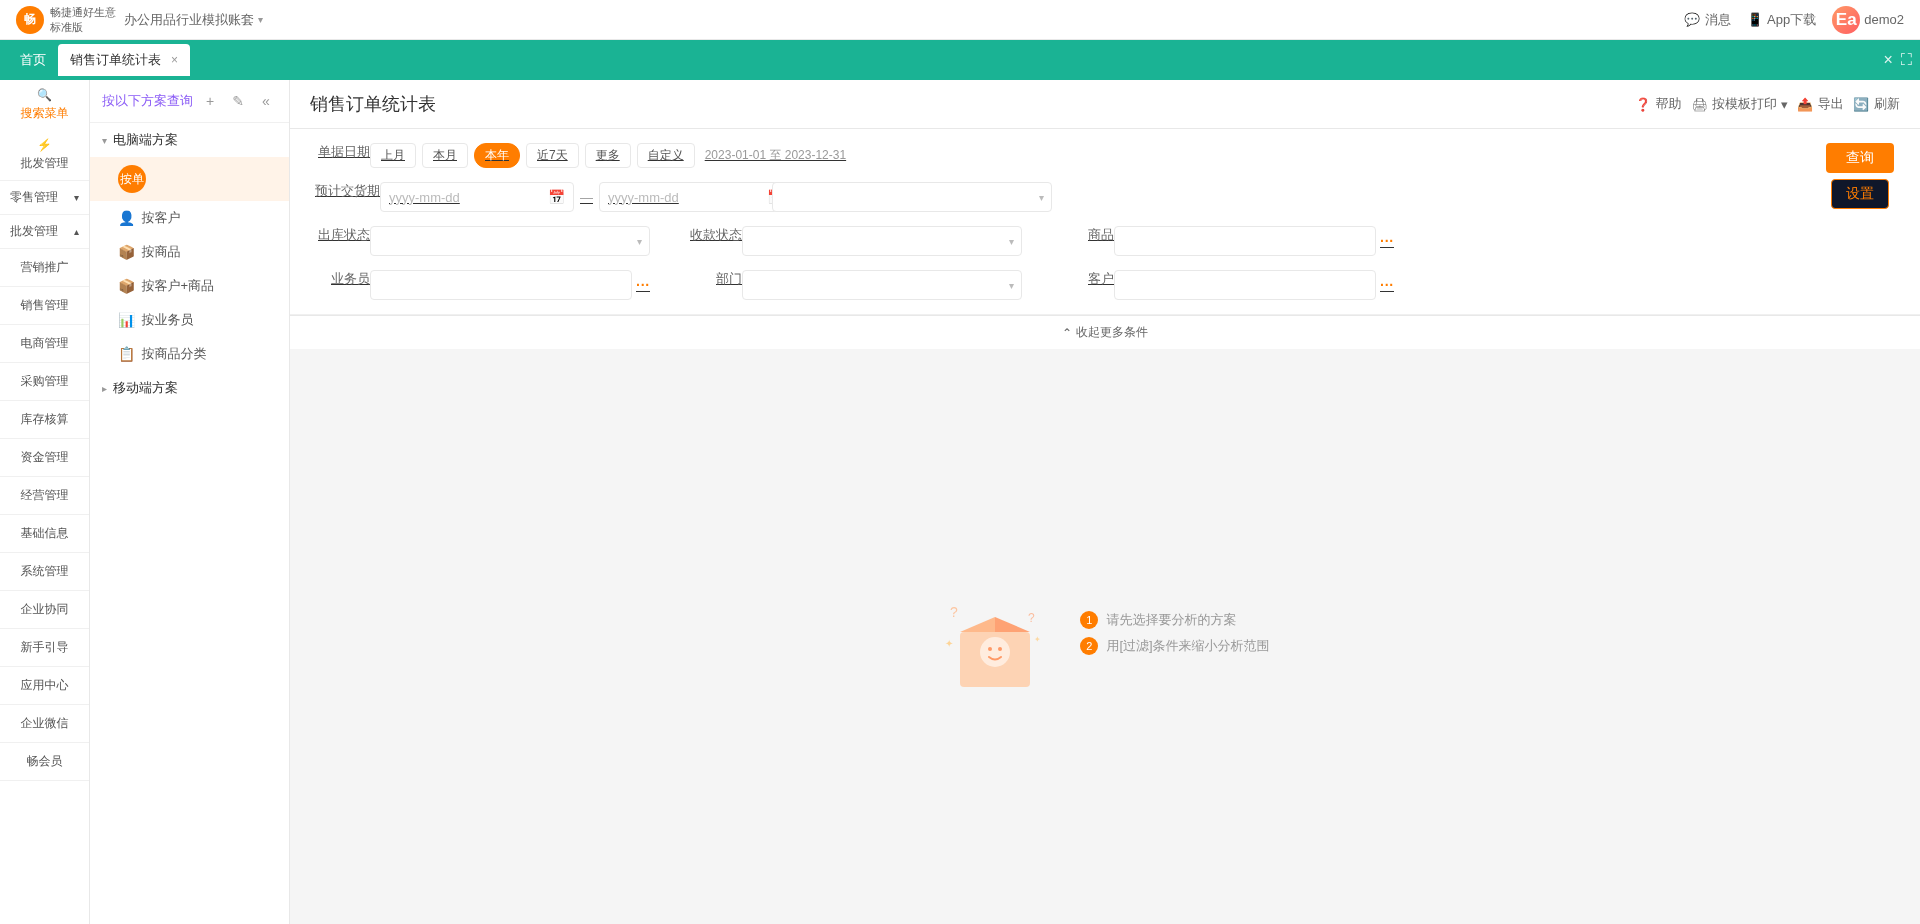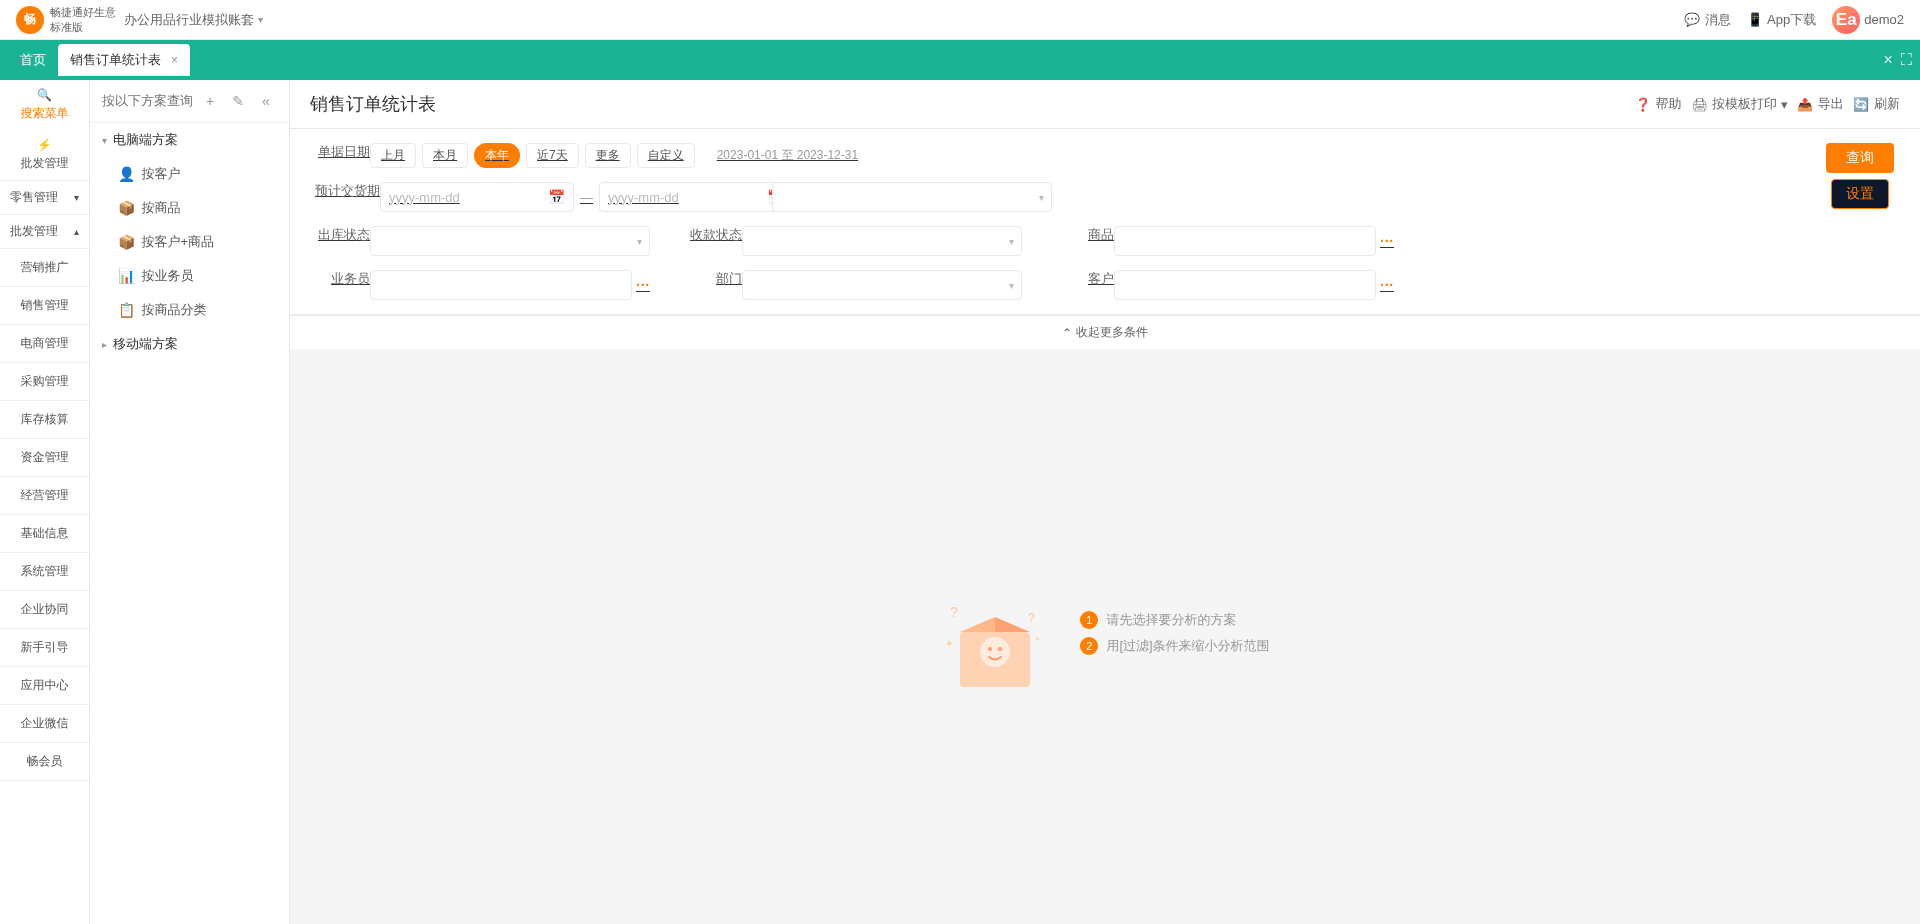--- a/index.html
+++ b/index.html
@@ -114,21 +114,21 @@
       display: flex;
       flex-direction: column;
     }
     .left-panel-header {
       padding: 10px 12px;
       display: flex;
       align-items: center;
       justify-content: space-between;
       border-bottom: 1px solid #f0f0f0;
     }
-    .left-panel-title { font-size: 13px; color: #737373; font-weight: 500; }
+    .left-panel-title { font-size: 13px; color: #8b5cf6; font-weight: 500; }
     .left-panel-actions { display: flex; gap: 6px; }
     .action-icon-btn { width: 22px; height: 22px; display: flex; align-items: center; justify-content: center; cursor: pointer; color: #999; font-size: 14px; }
     .scheme-group { padding: 0; }
     .scheme-group-header {
       padding: 8px 12px;
       display: flex;
       align-items: center;
       gap: 6px;
       font-size: 13px;
       color: #333;
@@ -184,21 +184,21 @@
       gap: 0;
       margin-bottom: 14px;
       text-decoration: underline;
     }
     .filter-row:last-child { margin-bottom: 0; }
     .filter-label { font-size: 13px; color: #666; white-space: nowrap; min-width: 60px; text-align: right; }
     .filter-label-wide { min-width: 70px; }
     .date-group { display: flex; align-items: center; gap: 6px; flex-wrap: wrap; }
     .date-btn { padding: 3px 10px; border: 1px solid #e8e8e8; border-radius: 4px; background: #fff; color: #555; cursor: pointer; font-size: 12px; }
     .date-btn.active { background: #ff7d00; border-color: #ff7d00; color: white; border-radius: 12px; }
-    .date-range-text { font-size: 12px; color: #999; margin-left: 16px; }
+    .date-range-text { font-size: 12px; color: #999; margin-left: 4px; }
     .filter-input-group { display: flex; align-items: center; gap: 6px; flex: 1; }
     .filter-input {
       flex: 1;
       height: 30px;
       border: 1px solid #e8e8e8;
       border-radius: 4px;
       padding: 0 8px;
       font-size: 13px;
       color: #333;
       outline: none;
@@ -426,20 +426,23 @@
           <div class="action-icon-btn">✎</div>
           <div class="action-icon-btn">«</div>
         </div>
       </div>
 
       <div class="scheme-group">
         <div class="scheme-group-header">
           <span class="arrow">▾</span>
           <span>电脑端方案</span>
         </div>
+        <div class="scheme-item active">
+          <div class="active-dot">按单</div>
+        </div>
         <div class="scheme-item">
           <span class="scheme-icon">👤</span>
           <span>按客户</span>
         </div>
         <div class="scheme-item">
           <span class="scheme-icon">📦</span>
           <span>按商品</span>
         </div>
         <div class="scheme-item">
           <span class="scheme-icon">📦</span>

